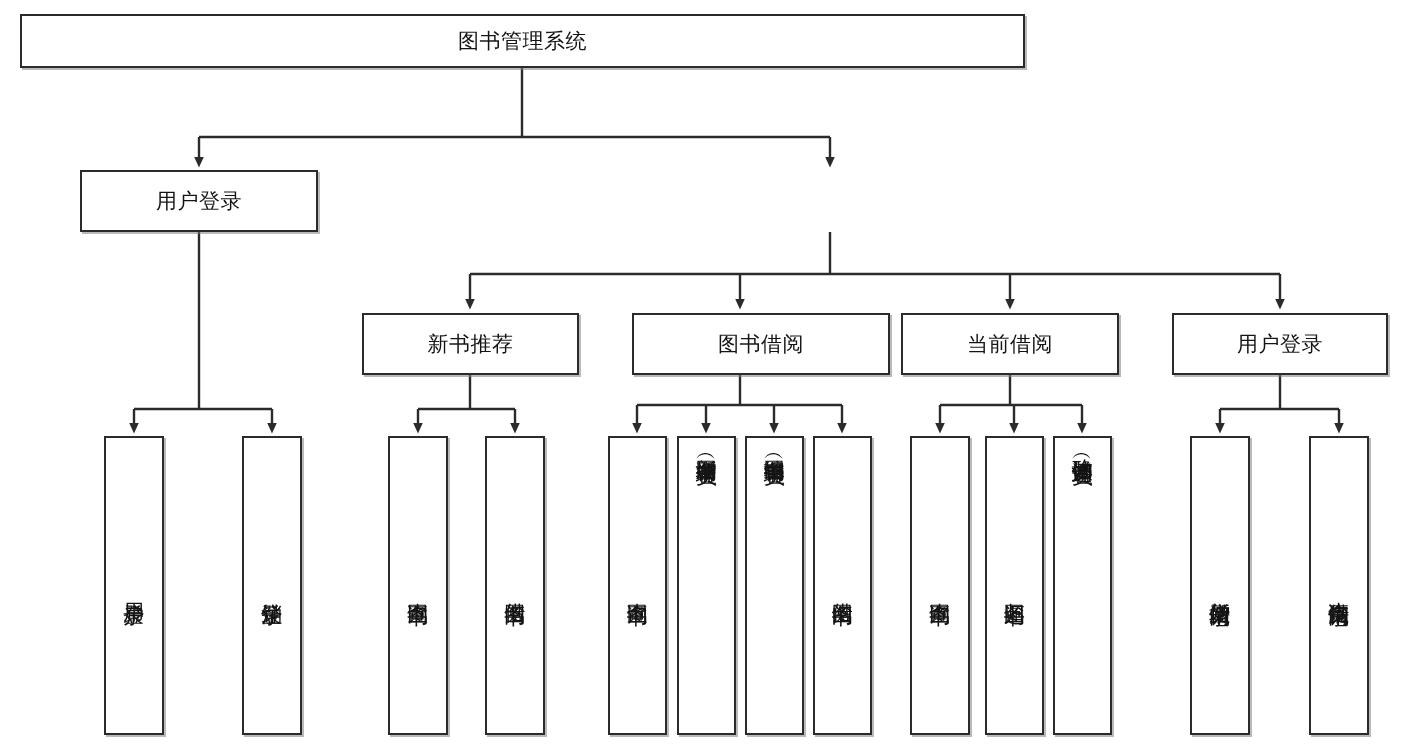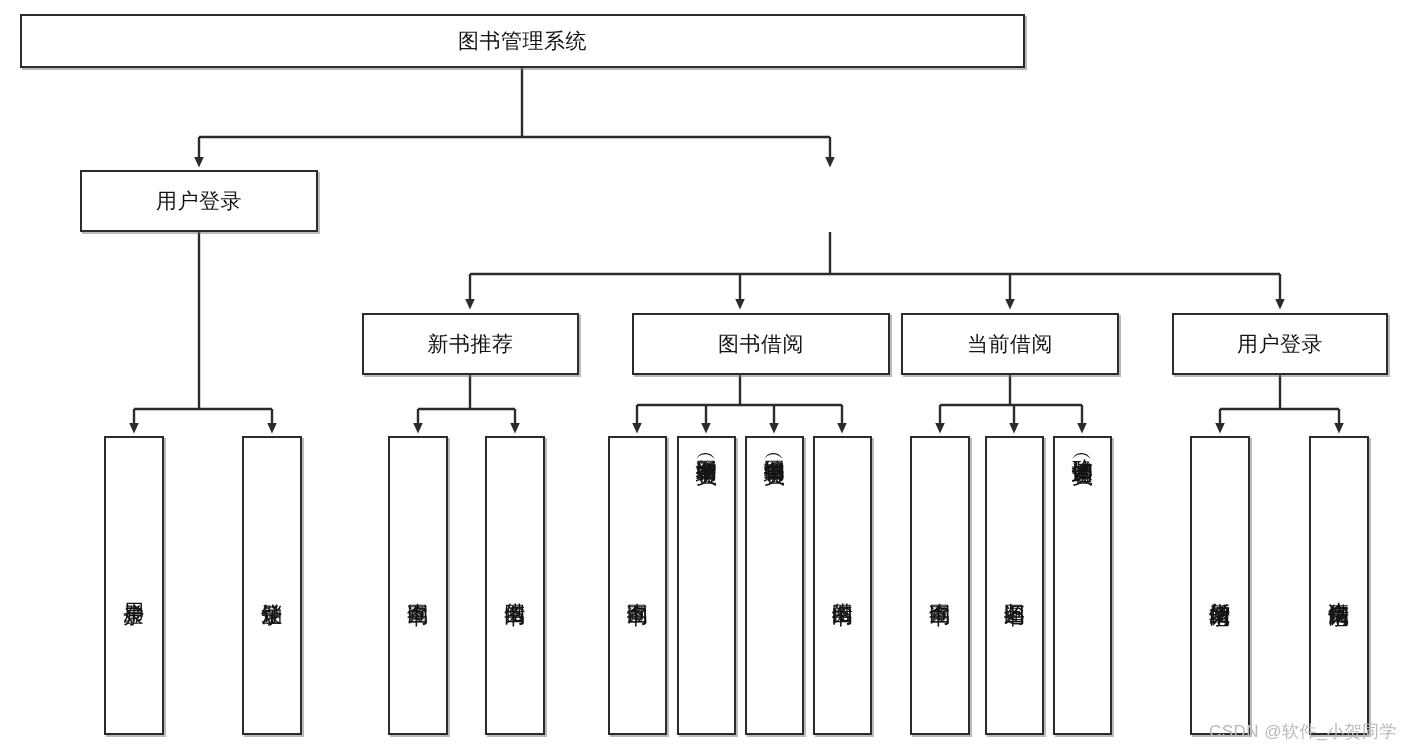--- a/index.html
+++ b/index.html
@@ -186,14 +186,13 @@
     <span class="node-label">确认归还（管理员）</span>
   </div>
 
   <div class="node leaf center" style="left:1190px; top:436px; width:60px; height:299px;">
     <span class="node-label">新增借阅记录</span>
   </div>
   <div class="node leaf center" style="left:1309px; top:436px; width:60px; height:299px;">
     <span class="node-label">查询借阅记录</span>
   </div>
 
-  <div class="watermark">CSDN @软件_小贺同学</div>
 </div>
 
 </body></html>

